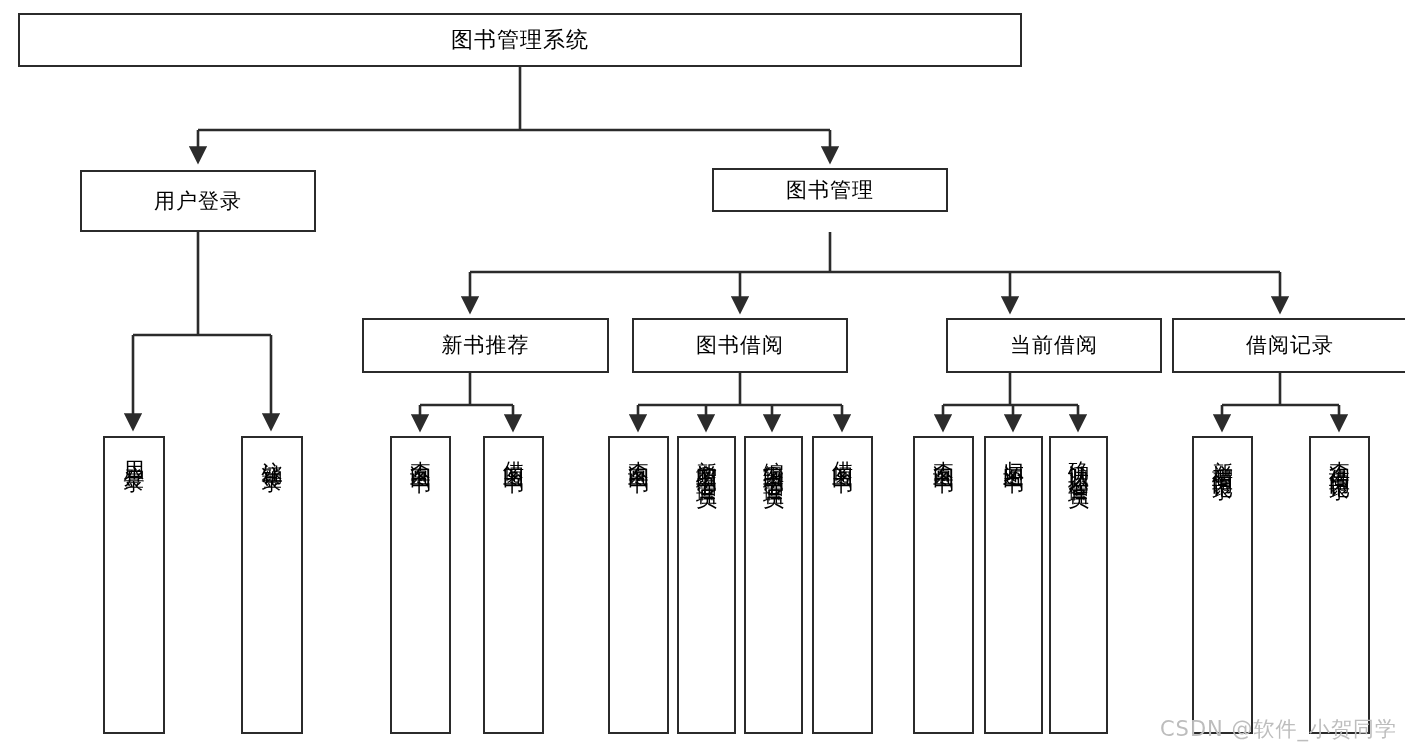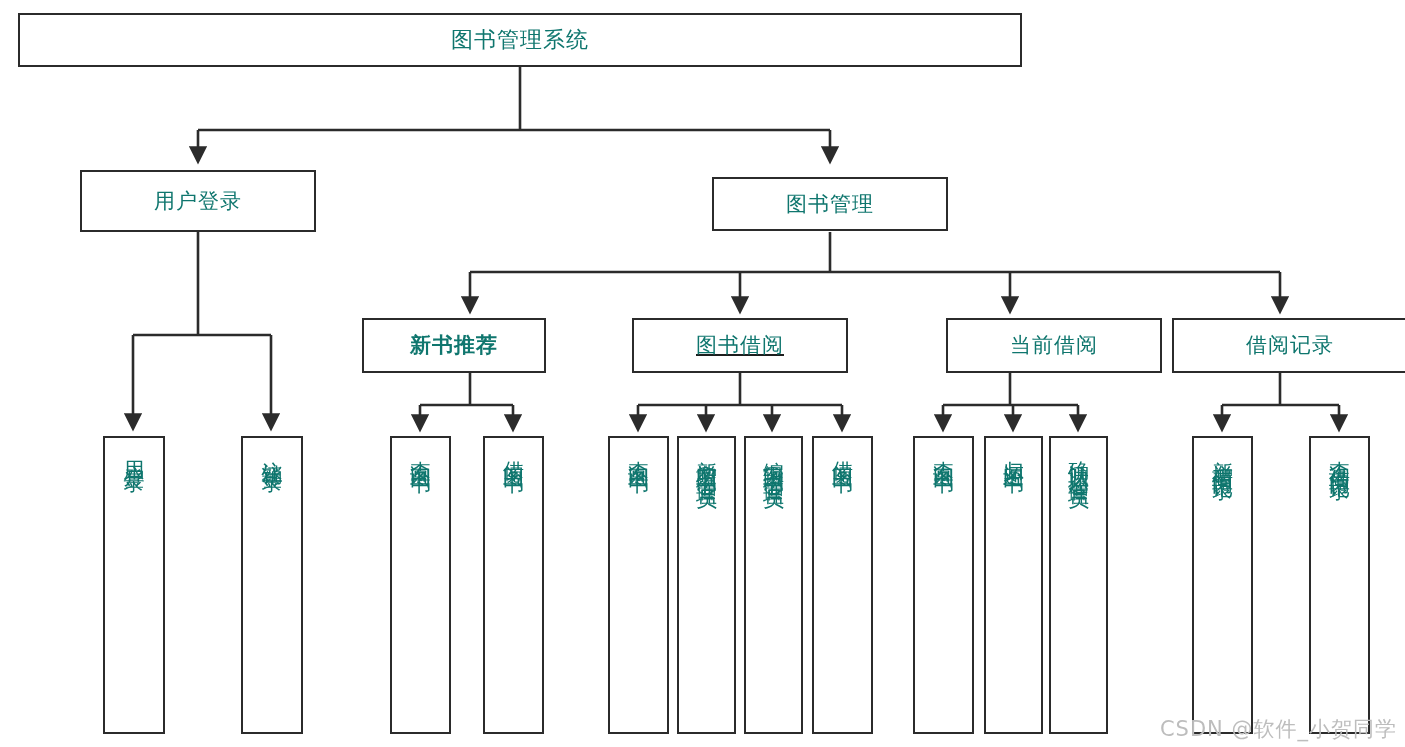--- a/index.html
+++ b/index.html
@@ -21,21 +21,21 @@
     display:flex;
     align-items:center;
     justify-content:center;
     color:#1d1d1d;
   }
   .node .label{
     font-size:21px;
     line-height:1.25;
     letter-spacing:1px;
     white-space:nowrap;
-    color:#0f766e;
+    color:#000000;
   }
   .node.root .label{font-size:22px;}
   .node.vertical{
     align-items:flex-start;
     padding-top:6px;
   }
   .node.vertical .label{
     writing-mode:vertical-rl;
     text-orientation:upright;
     font-size:21px;
@@ -111,28 +111,28 @@
     </g>
   </svg>
 
   <div class="node root" style="left:18px;top:13px;width:1004px;height:54px;">
     <span class="label">图书管理系统</span>
   </div>
 
   <div class="node" style="left:80px;top:170px;width:236px;height:62px;">
     <span class="label">用户登录</span>
   </div>
-  <div class="node" style="left:712px;top:177px;width:236px;height:54px;">
+  <div class="node" style="left:712px;top:168px;width:236px;height:44px;">
     <span class="label">图书管理</span>
   </div>
 
-  <div class="node" style="left:362px;top:318px;width:184px;height:55px;font-weight:bold;">
+  <div class="node" style="left:362px;top:318px;width:247px;height:55px;">
     <span class="label">新书推荐</span>
   </div>
-  <div class="node" style="left:632px;top:318px;width:216px;height:55px;text-decoration:underline;">
+  <div class="node" style="left:632px;top:318px;width:216px;height:55px;">
     <span class="label">图书借阅</span>
   </div>
   <div class="node" style="left:902px;top:318px;width:216px;height:55px;margin-left:44px;">
     <span class="label">当前借阅</span>
   </div>
   <div class="node" style="left:1172px;top:318px;width:236px;height:55px;">
     <span class="label">借阅记录</span>
   </div>
 
   <div class="node vertical" style="left:103px;top:436px;width:62px;height:298px;">

